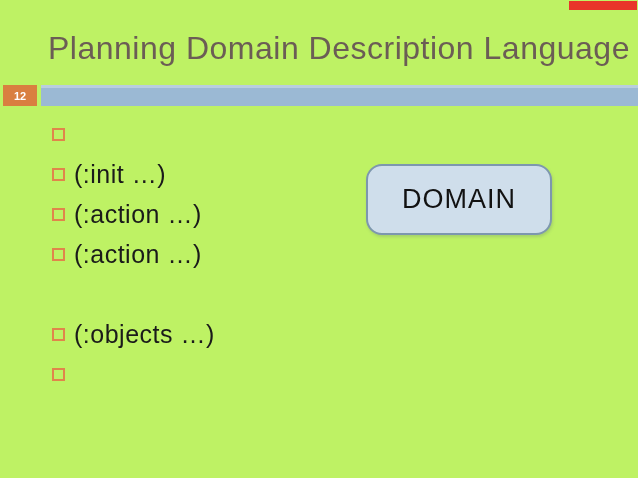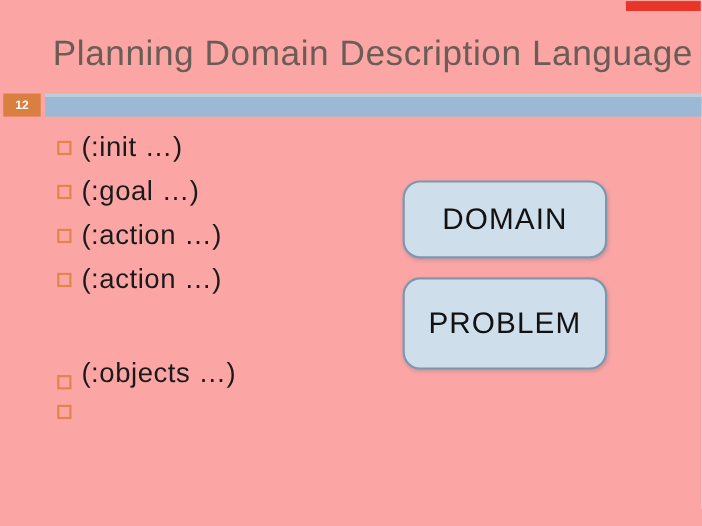--- a/index.html
+++ b/index.html
@@ -1,20 +1,20 @@
 <!DOCTYPE html>
 <html style="--title-text: #6b5d55; --badge-orange: #d97f40; --bullet-orange: #e0854b; --bar-blue: #9bb9d4; --bar-blue-light: #b9cede; --shape-fill: #cfdeeb; --shape-border: #7d97ae; --body-text: #1a1a1a; --indicator-red: #e8352a;"><head>
 <meta charset="utf-8">
 <style>
   html, body { margin: 0; padding: 0; background: #ffffff; }
   .slide {
     position: relative;
     width: 638px;
     height: 478px;
-    background: #fca5a5;
+    background: #bef264;
     overflow: hidden;
     font-family: "Liberation Sans", sans-serif;
   }
   .red-flag {
     position: absolute;
     top: 1px;
     right: 1px;
     width: 68px;
     height: 9px;
     background: var(--indicator-red, #e8352a);
@@ -70,21 +70,21 @@
     top: 114px;
     margin: 0;
     padding: 0;
     list-style: none;
   }
   .bullet-row {
     display: flex;
     align-items: center;
     height: 40px;
   }
-  .gap-above { margin-top: 40px; align-items: flex-end; }
+  .gap-above { margin-top: 40px; }
   .sq {
     box-sizing: border-box;
     width: 13px;
     height: 13px;
     border: 2px solid var(--bullet-orange, #e0854b);
     background: transparent;
     margin-right: 9px;
     flex: none;
   }
   .bl {
@@ -124,25 +124,24 @@
   <h1 class="title">Planning Domain Description Language</h1>
 
   <div class="header-row">
     <div class="page-badge">12</div>
     <div class="accent-bar"></div>
   </div>
 
   <ul class="bullets">
     <li class="bullet-row">
       <span class="sq"></span>
-      <span class="bl">(:init …)</span>
     </li>
     <li class="bullet-row">
       <span class="sq"></span>
-      <span class="bl">(:goal …)</span>
+      <span class="bl">(:init …)</span>
     </li>
     <li class="bullet-row">
       <span class="sq"></span>
       <span class="bl">(:action …)</span>
     </li>
     <li class="bullet-row">
       <span class="sq"></span>
       <span class="bl">(:action …)</span>
     </li>
     <li class="bullet-row gap-above">
@@ -151,17 +150,14 @@
     </li>
     <li class="bullet-row">
       <span class="sq"></span>
     </li>
   </ul>
 
   <div class="shape shape-domain">
     <span>DOMAIN</span>
   </div>
 
-  <div class="shape shape-problem">
-    <span>PROBLEM</span>
-  </div>
 
 </div>
 
 </body></html>

